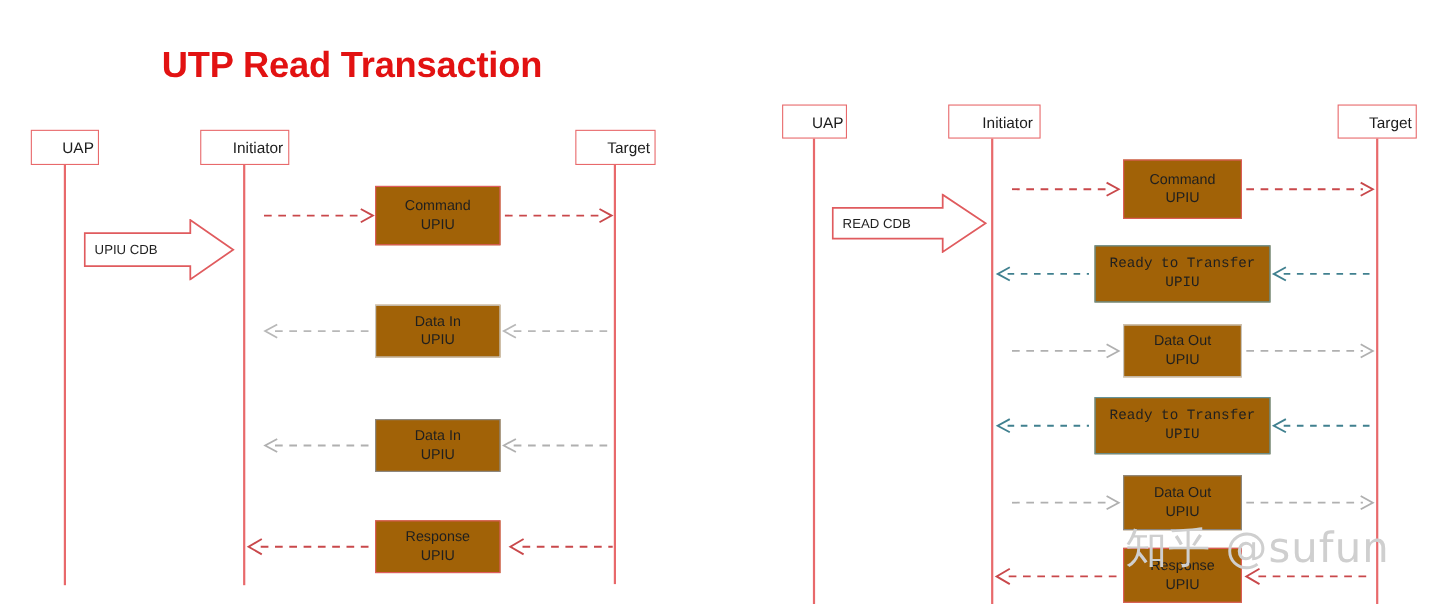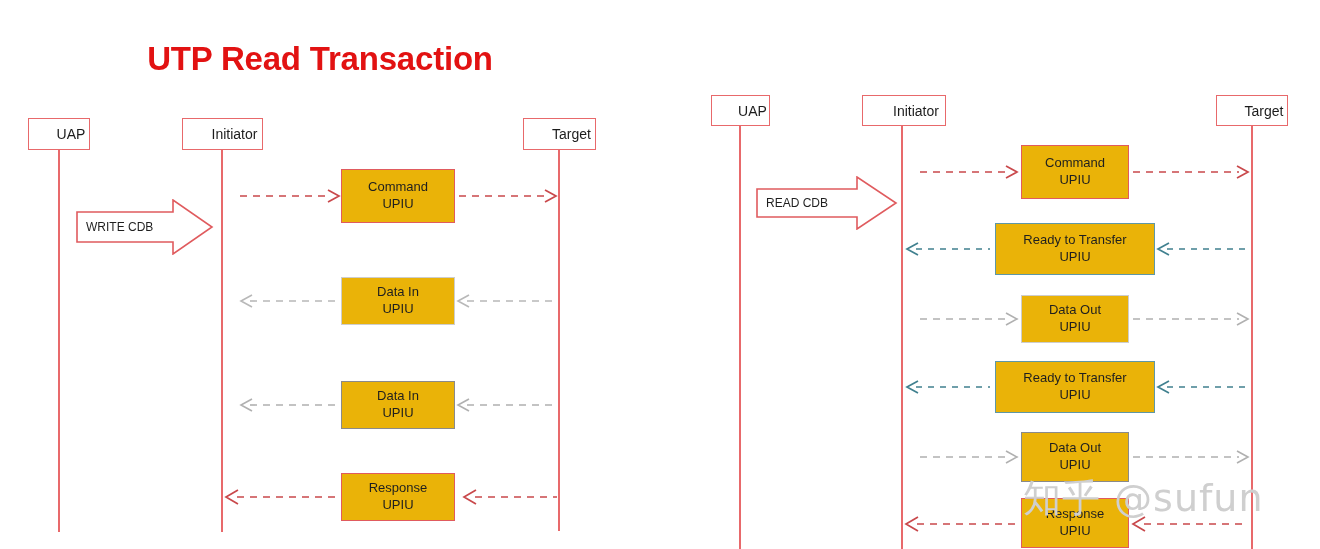--- a/index.html
+++ b/index.html
@@ -44,36 +44,36 @@
   .lifeline{
     position:absolute;
     width:1.6px;
     background:#e8696b;
   }
 
   
   .msgbox{
     position:absolute;
     box-sizing:border-box;
-    background:#eab308;
+    background:#a16207;
     border:1.6px solid #cccccc;
     display:flex;
     flex-direction:column;
     align-items:center;
     justify-content:center;
     font-size:13px;
     color:#1f1f1f;
     line-height:1.28;
     text-align:center;
     z-index:4;
   }
   .msgbox.red{border-color:#e05b5e;}
   .msgbox.gray-light{border-color:#cdcdcd;}
   .msgbox.gray-dark{border-color:#8a8a8a;}
-  .msgbox.teal{border-color:#5e97a6;}
+  .msgbox.teal{border-color:#5e97a6;font-family:Liberation Mono, monospace;}
   .msgbox .l2{}
 
   
   .arrowsvg{position:absolute;z-index:3;overflow:visible;}
 
   
   .cdb{position:absolute;z-index:5;}
   .cdb .cdb-label{
     position:absolute;
     font-size:12px;
@@ -116,21 +116,21 @@
       <span>Initiator</span>
     </div>
     <div class="actor" style="left:523px;top:97px;width:73px;height:32px;">
       <span>Target</span>
     </div>
 
     <div class="cdb" style="left:76px;top:178px;width:138px;height:56px;">
       <svg width="138" height="56" viewBox="0 0 138 56">
         <path d="M1,13 L97,13 L97,1 L136,28 L97,55 L97,43 L1,43 Z" fill="#ffffff" stroke="#e05b5e" stroke-width="1.6" stroke-linejoin="miter"></path>
       </svg>
-      <div class="cdb-label">WRITE CDB</div>
+      <div class="cdb-label">UPIU CDB</div>
     </div>
 
     <div class="msgbox red" style="left:341px;top:148px;width:114px;height:54px;">
       <span>Command</span>
       <span class="l2">UPIU</span>
     </div>
     <svg class="arrowsvg" style="left:238px;top:160px;width:106px;height:30px;">
       <line x1="2" y1="15" x2="92" y2="15" stroke="#c9484b" stroke-width="1.7" stroke-dasharray="7,6"></line>
       <path d="M90,9 L101,15 L90,21" fill="none" stroke="#c9484b" stroke-width="1.7"></path>
     </svg>

